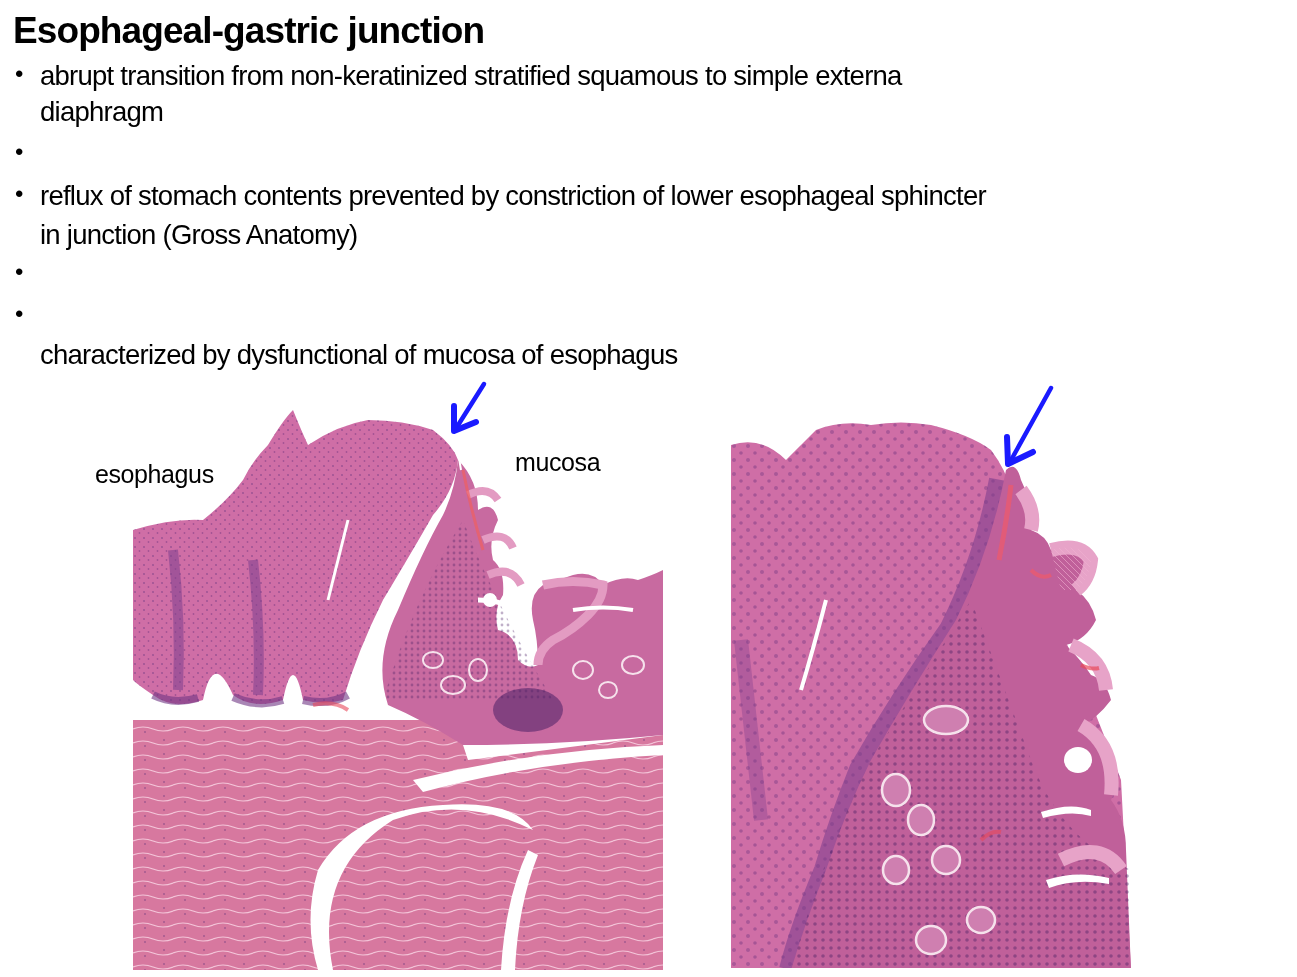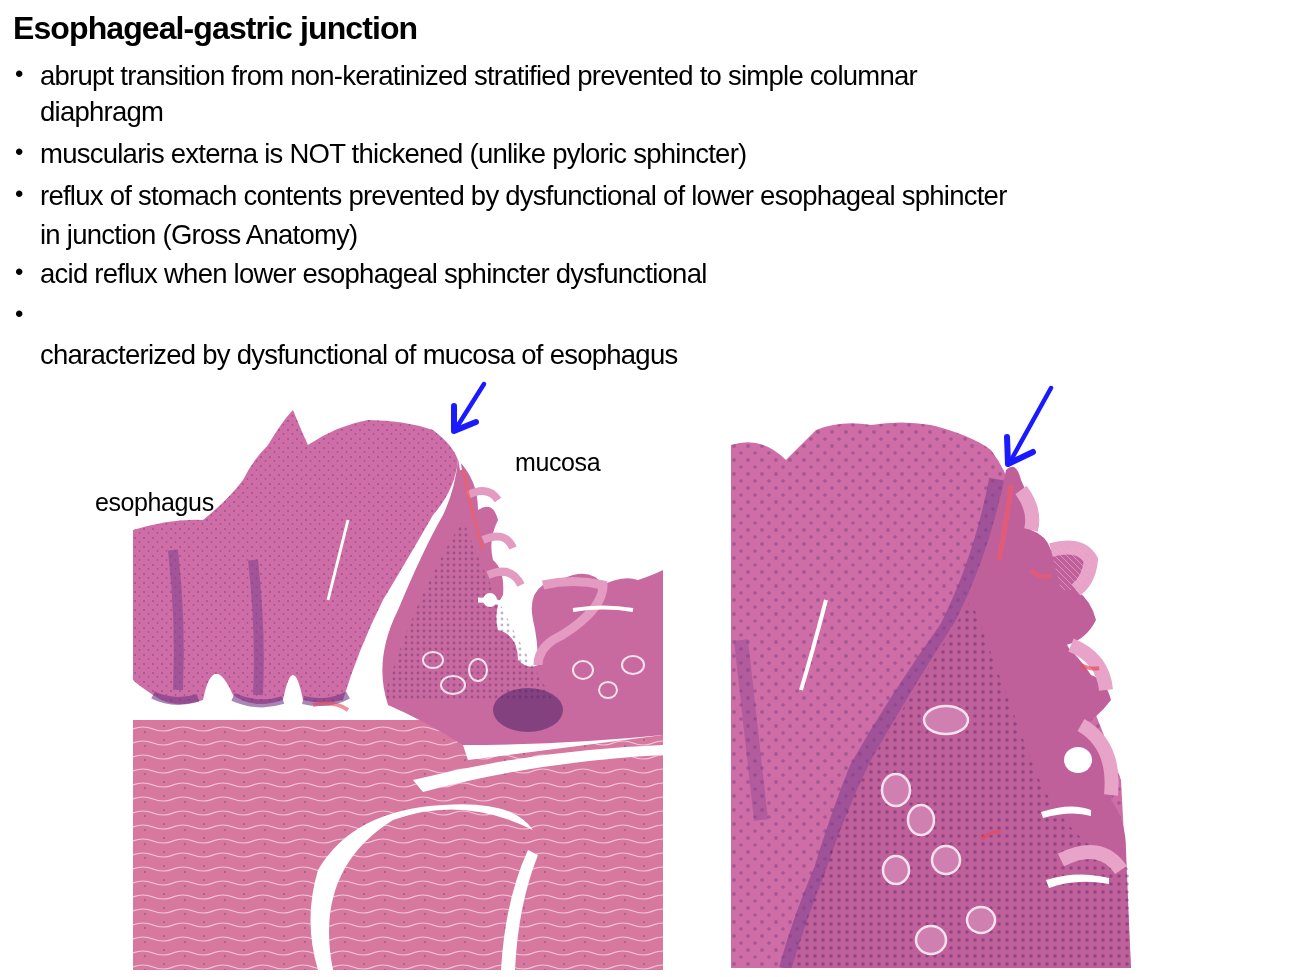--- a/index.html
+++ b/index.html
@@ -1,60 +1,58 @@
 <!DOCTYPE html>
 <html><head>
 <meta charset="utf-8">
 <style>
   html, body { margin:0; padding:0; background:#ffffff; }
   body { width:1297px; height:977px; position:relative; overflow:hidden;
          font-family:"Liberation Sans", sans-serif; color:#000; }
-  .title { position:absolute; left:13px; top:10px; font-size:32px; font-weight:bold;
+  .title { position:absolute; left:13px; top:10px; font-size:37px; font-weight:bold;
            letter-spacing:-0.9px; white-space:nowrap; }
   .bullets { position:absolute; left:0; top:0; }
   .line { position:absolute; white-space:nowrap; font-size:27.5px; letter-spacing:-0.75px; }
   .bullet-dot { position:absolute; left:15px; font-size:24px; }
   .txt { position:absolute; left:40px; }
   .panel { position:absolute; overflow:hidden; }
   .label { position:absolute; font-size:25px; letter-spacing:-0.4px; white-space:nowrap; }
   svg { display:block; }
 </style>
 </head>
 <body>
 
 <div>
 
   <div class="title">Esophageal-gastric junction</div>
 
   <div class="bullets">
 
     <div class="line" style="top:60px;width:1297px;height:36px;">
       <span class="bullet-dot">•</span>
-      <span class="txt">abrupt transition from non-keratinized stratified prevented to simple columnar</span>
+      <span class="txt">abrupt transition from non-keratinized stratified squamous to simple externa</span>
     </div>
     <div class="line" style="top:96px;">
       <span class="txt">diaphragm</span>
     </div>
 
     <div class="line" style="top:138px;width:1297px;height:36px;">
       <span class="bullet-dot">•</span>
-      <span class="txt">muscularis externa is NOT thickened (unlike pyloric sphincter)</span>
     </div>
 
     <div class="line" style="top:180px;width:1297px;height:36px;">
       <span class="bullet-dot">•</span>
-      <span class="txt">reflux of stomach contents prevented by dysfunctional of lower esophageal sphincter</span>
+      <span class="txt">reflux of stomach contents prevented by constriction of lower esophageal sphincter</span>
     </div>
     <div class="line" style="top:219px;">
       <span class="txt">in junction (Gross Anatomy)</span>
     </div>
 
     <div class="line" style="top:258px;width:1297px;height:36px;">
       <span class="bullet-dot">•</span>
-      <span class="txt">acid reflux when lower esophageal sphincter dysfunctional</span>
     </div>
 
     <div class="line" style="top:300px;width:1297px;height:36px;">
       <span class="bullet-dot">•</span>
     </div>
     <div class="line" style="top:339px;">
       <span class="txt">characterized by dysfunctional of mucosa of esophagus</span>
     </div>
   </div>
 
@@ -112,21 +110,21 @@
       <path d="M410 185 Q440 178 470 185 Q470 200 455 215 Q440 230 420 240 Q405 250 405 265" fill="none" stroke="#e39bc2" stroke-width="9"></path>
       <path d="M440 210 Q470 205 500 210" stroke="#ffffff" stroke-width="4" fill="none"></path>
 
       <path d="M330 70 Q338 110 350 150" stroke="#f06060" stroke-width="3" fill="none" opacity="0.7"></path>
       <path d="M180 305 Q200 300 215 310" stroke="#e8485a" stroke-width="4" fill="none" opacity="0.6"></path>
 
       <path d="M322 40 Q326 55 328 70" stroke="#ffffff" stroke-width="2" fill="none"></path>
     </svg>
   </div>
 
-  <div class="label" style="left:95px;top:488px;">esophagus</div>
+  <div class="label" style="left:95px;top:460px;">esophagus</div>
   <div class="label" style="left:515px;top:448px;">mucosa</div>
 
   <svg style="position:absolute;left:440px;top:378px;" width="60" height="62" viewBox="0 0 60 62">
     <line x1="44" y1="6" x2="15" y2="52" stroke="#1a1aff" stroke-width="4.5" stroke-linecap="round"></line>
     <polyline points="14,28 14,53 36,44" fill="none" stroke="#1a1aff" stroke-width="6" stroke-linecap="round" stroke-linejoin="round"></polyline>
   </svg>
 
   <div class="panel" style="left:731px;top:400px;width:400px;height:570px;">
     <svg width="400" height="570" viewBox="0 0 400 570">
       <defs>

